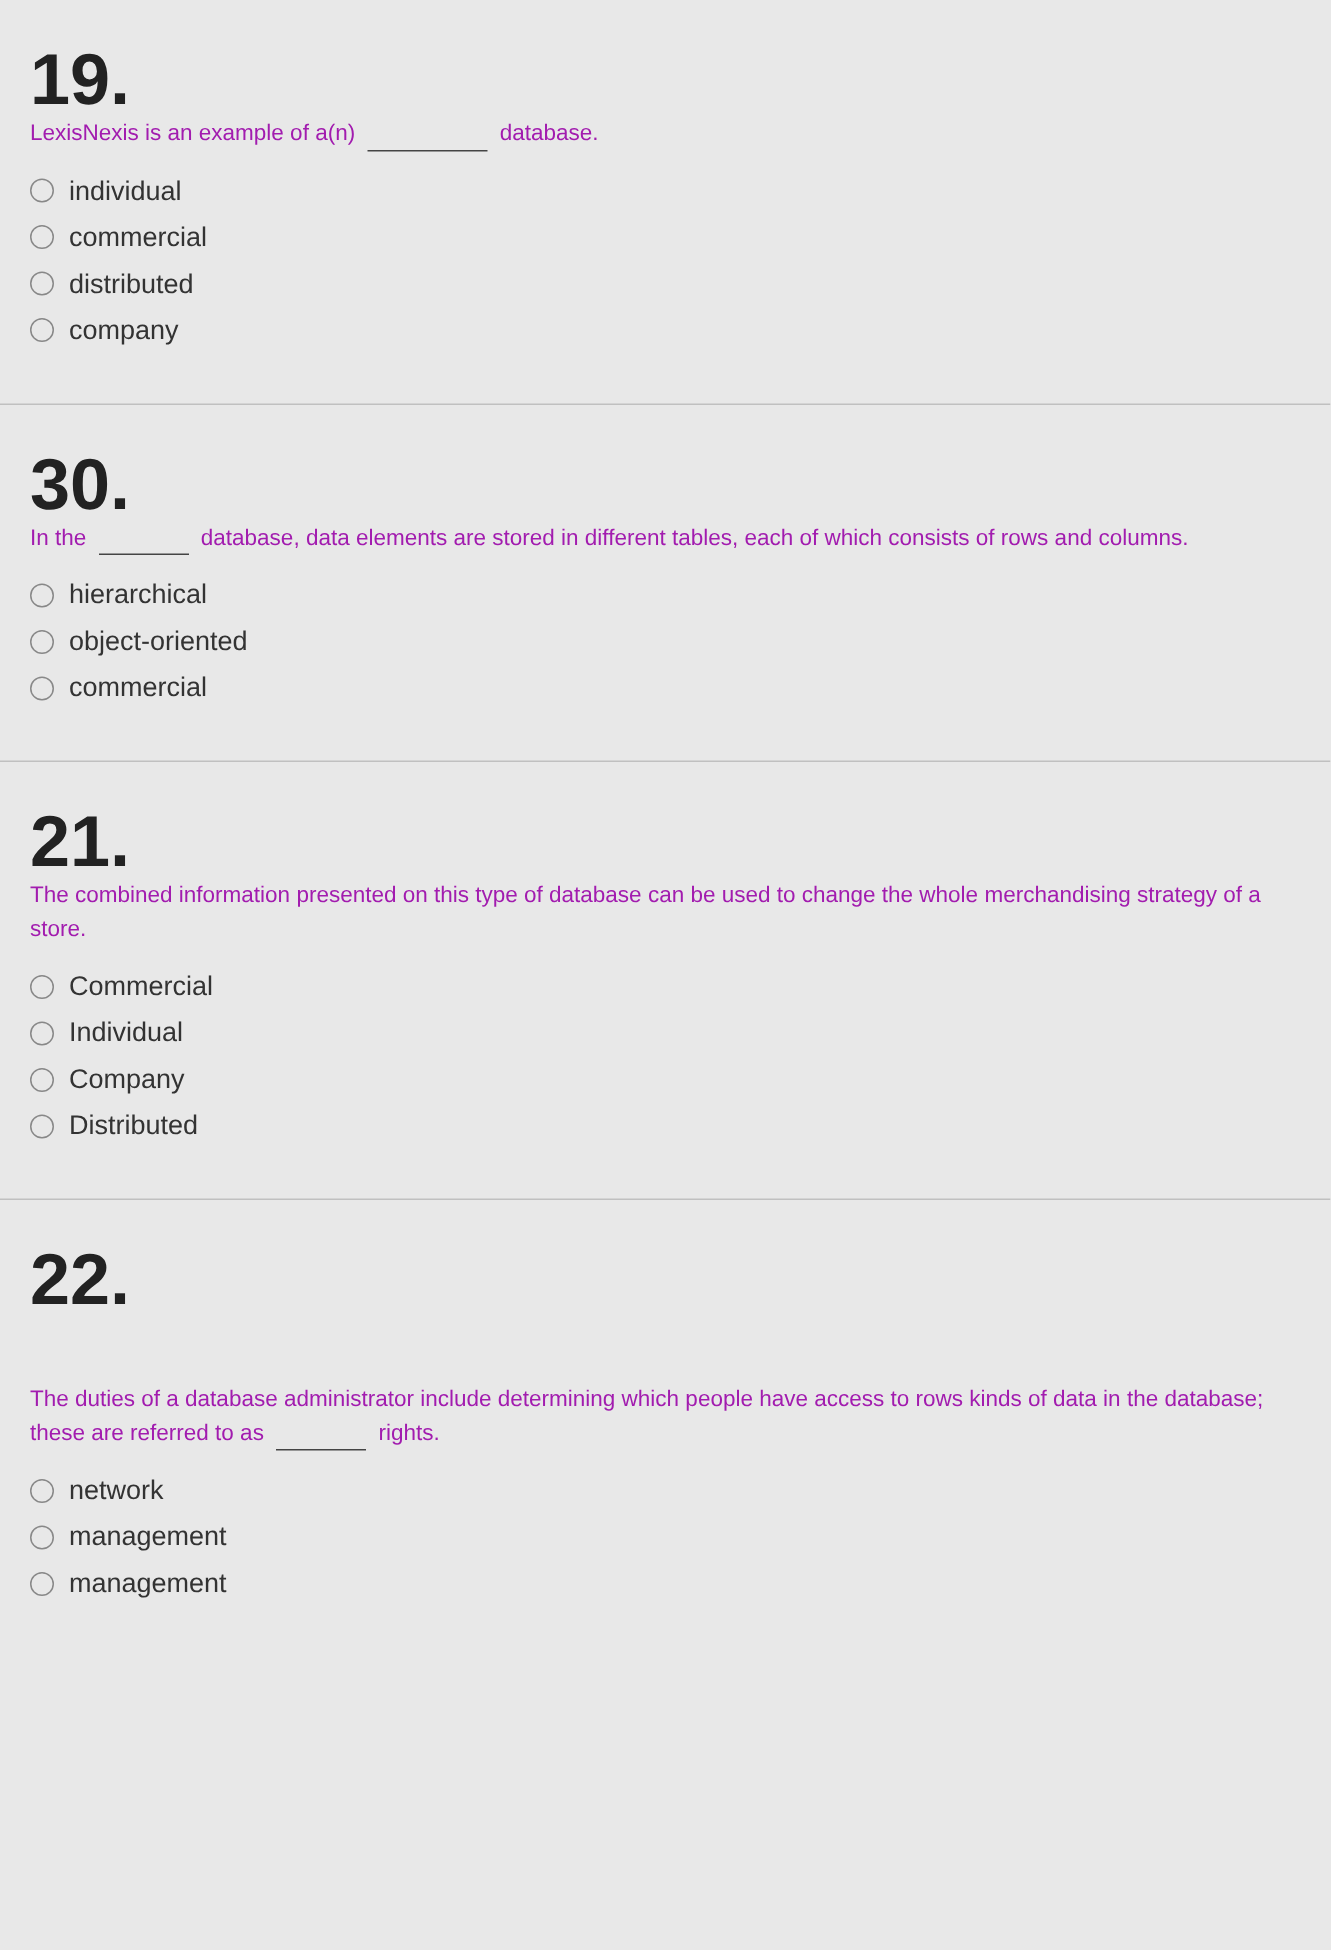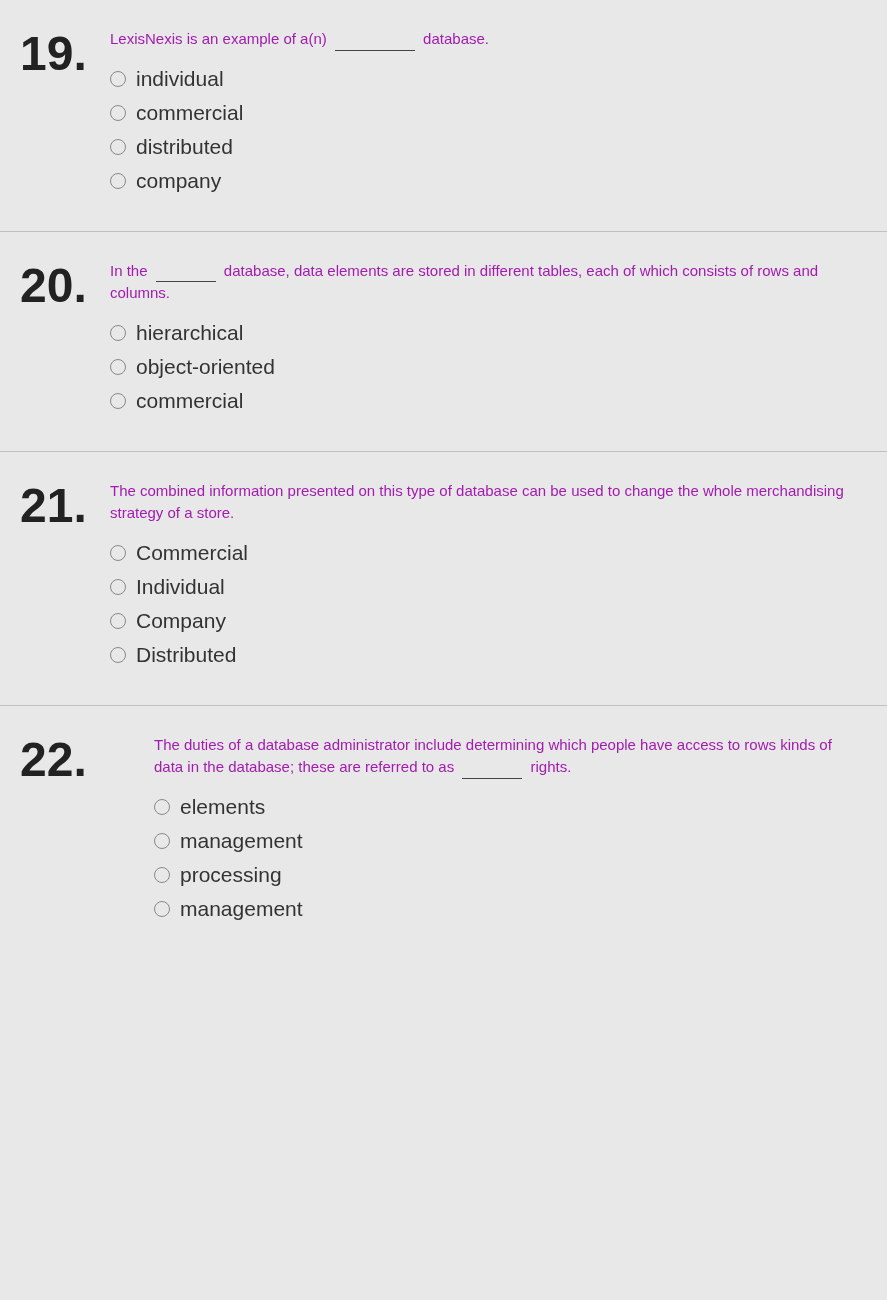--- a/index.html
+++ b/index.html
@@ -16,21 +16,21 @@
     }
 
     .page-container {
       width: 887px;
       background-color: #e8e8e8;
       padding: 0;
     }
 
     .question-block {
       display: flex;
-      flex-direction: row;
+      flex-direction: column;
       padding: 28px 30px 28px 20px;
       border-bottom: 1px solid #c0c0c0;
       background-color: #e8e8e8;
     }
 
     .question-number {
       font-size: 48px;
       font-weight: bold;
       color: #222;
       min-width: 90px;
@@ -70,21 +70,21 @@
       width: 16px;
       height: 16px;
       border-radius: 50%;
       border: 1.5px solid #888;
       background-color: transparent;
       flex-shrink: 0;
       display: inline-block;
     }
 
     .option-label {
-      font-size: 21px;
+      font-size: 18px;
       color: #333;
     }
 
     .blank {
       display: inline-block;
       width: 80px;
       border-bottom: 1.5px solid #444;
       margin: 0 4px;
       vertical-align: bottom;
     }
@@ -123,21 +123,21 @@
         </li>
         <li class="option-item">
           <span class="radio-circle"></span>
           <span class="option-label">company</span>
         </li>
       </ul>
     </div>
   </div>
 
   <div class="question-block">
-    <div class="question-number">20.</div>
+    <div class="question-number">30.</div>
     <div class="question-content">
       <div class="question-text">
         <span>In the </span><span class="blank-short"></span><span> database, data elements are stored in different tables, each of which consists of rows and columns.</span>
       </div>
       <ul class="options-list">
         <li class="option-item">
           <span class="radio-circle"></span>
           <span class="option-label">hierarchical</span>
         </li>
         <li class="option-item">
@@ -179,31 +179,27 @@
 
   <div class="question-block" style="border-bottom: none; gap: 44px;">
     <div class="question-number">22.</div>
     <div class="question-content">
       <div class="question-text">
         <span>The duties of a database administrator include determining which people have access to rows kinds of data in the database; these are referred to as </span><span class="blank-short"></span><span> rights.</span>
       </div>
       <ul class="options-list">
         <li class="option-item">
           <span class="radio-circle"></span>
-          <span class="option-label">elements</span>
+          <span class="option-label">network</span>
         </li>
         <li class="option-item">
           <span class="radio-circle"></span>
           <span class="option-label">management</span>
         </li>
         <li class="option-item">
           <span class="radio-circle"></span>
-          <span class="option-label">processing</span>
-        </li>
-        <li class="option-item">
-          <span class="radio-circle"></span>
           <span class="option-label">management</span>
         </li>
       </ul>
     </div>
   </div>
 
 </div>
 
 </body></html>

